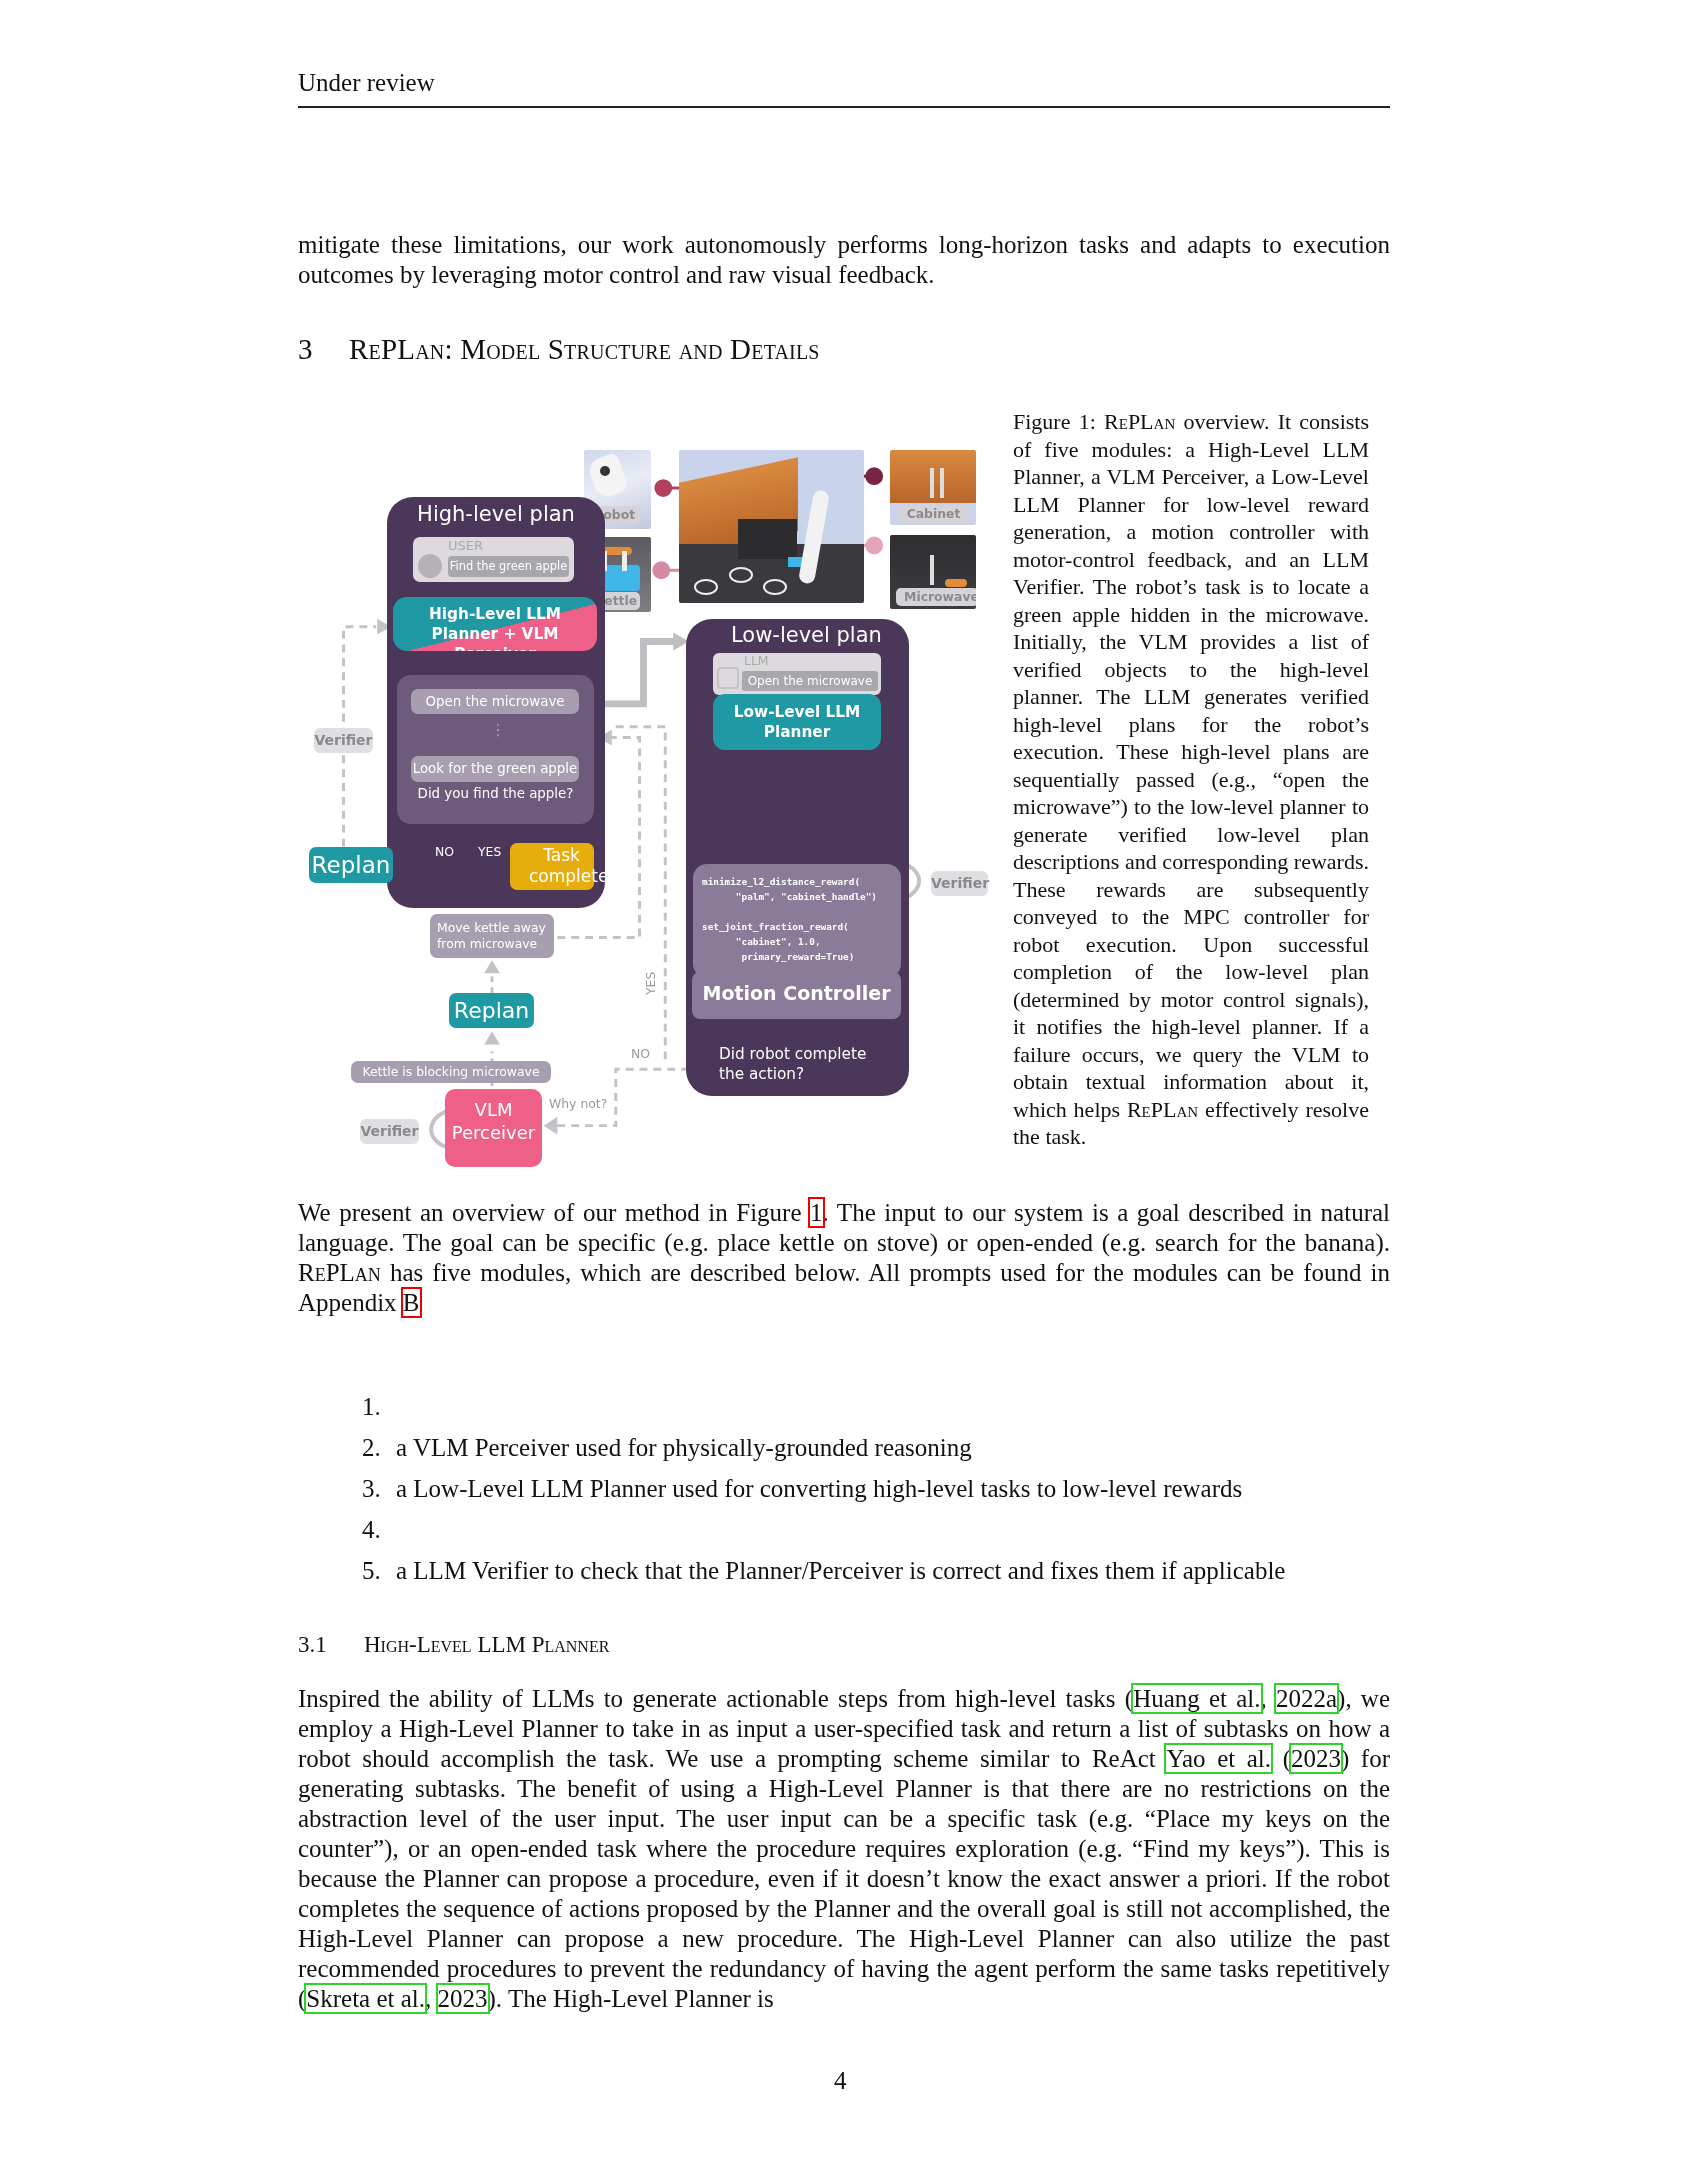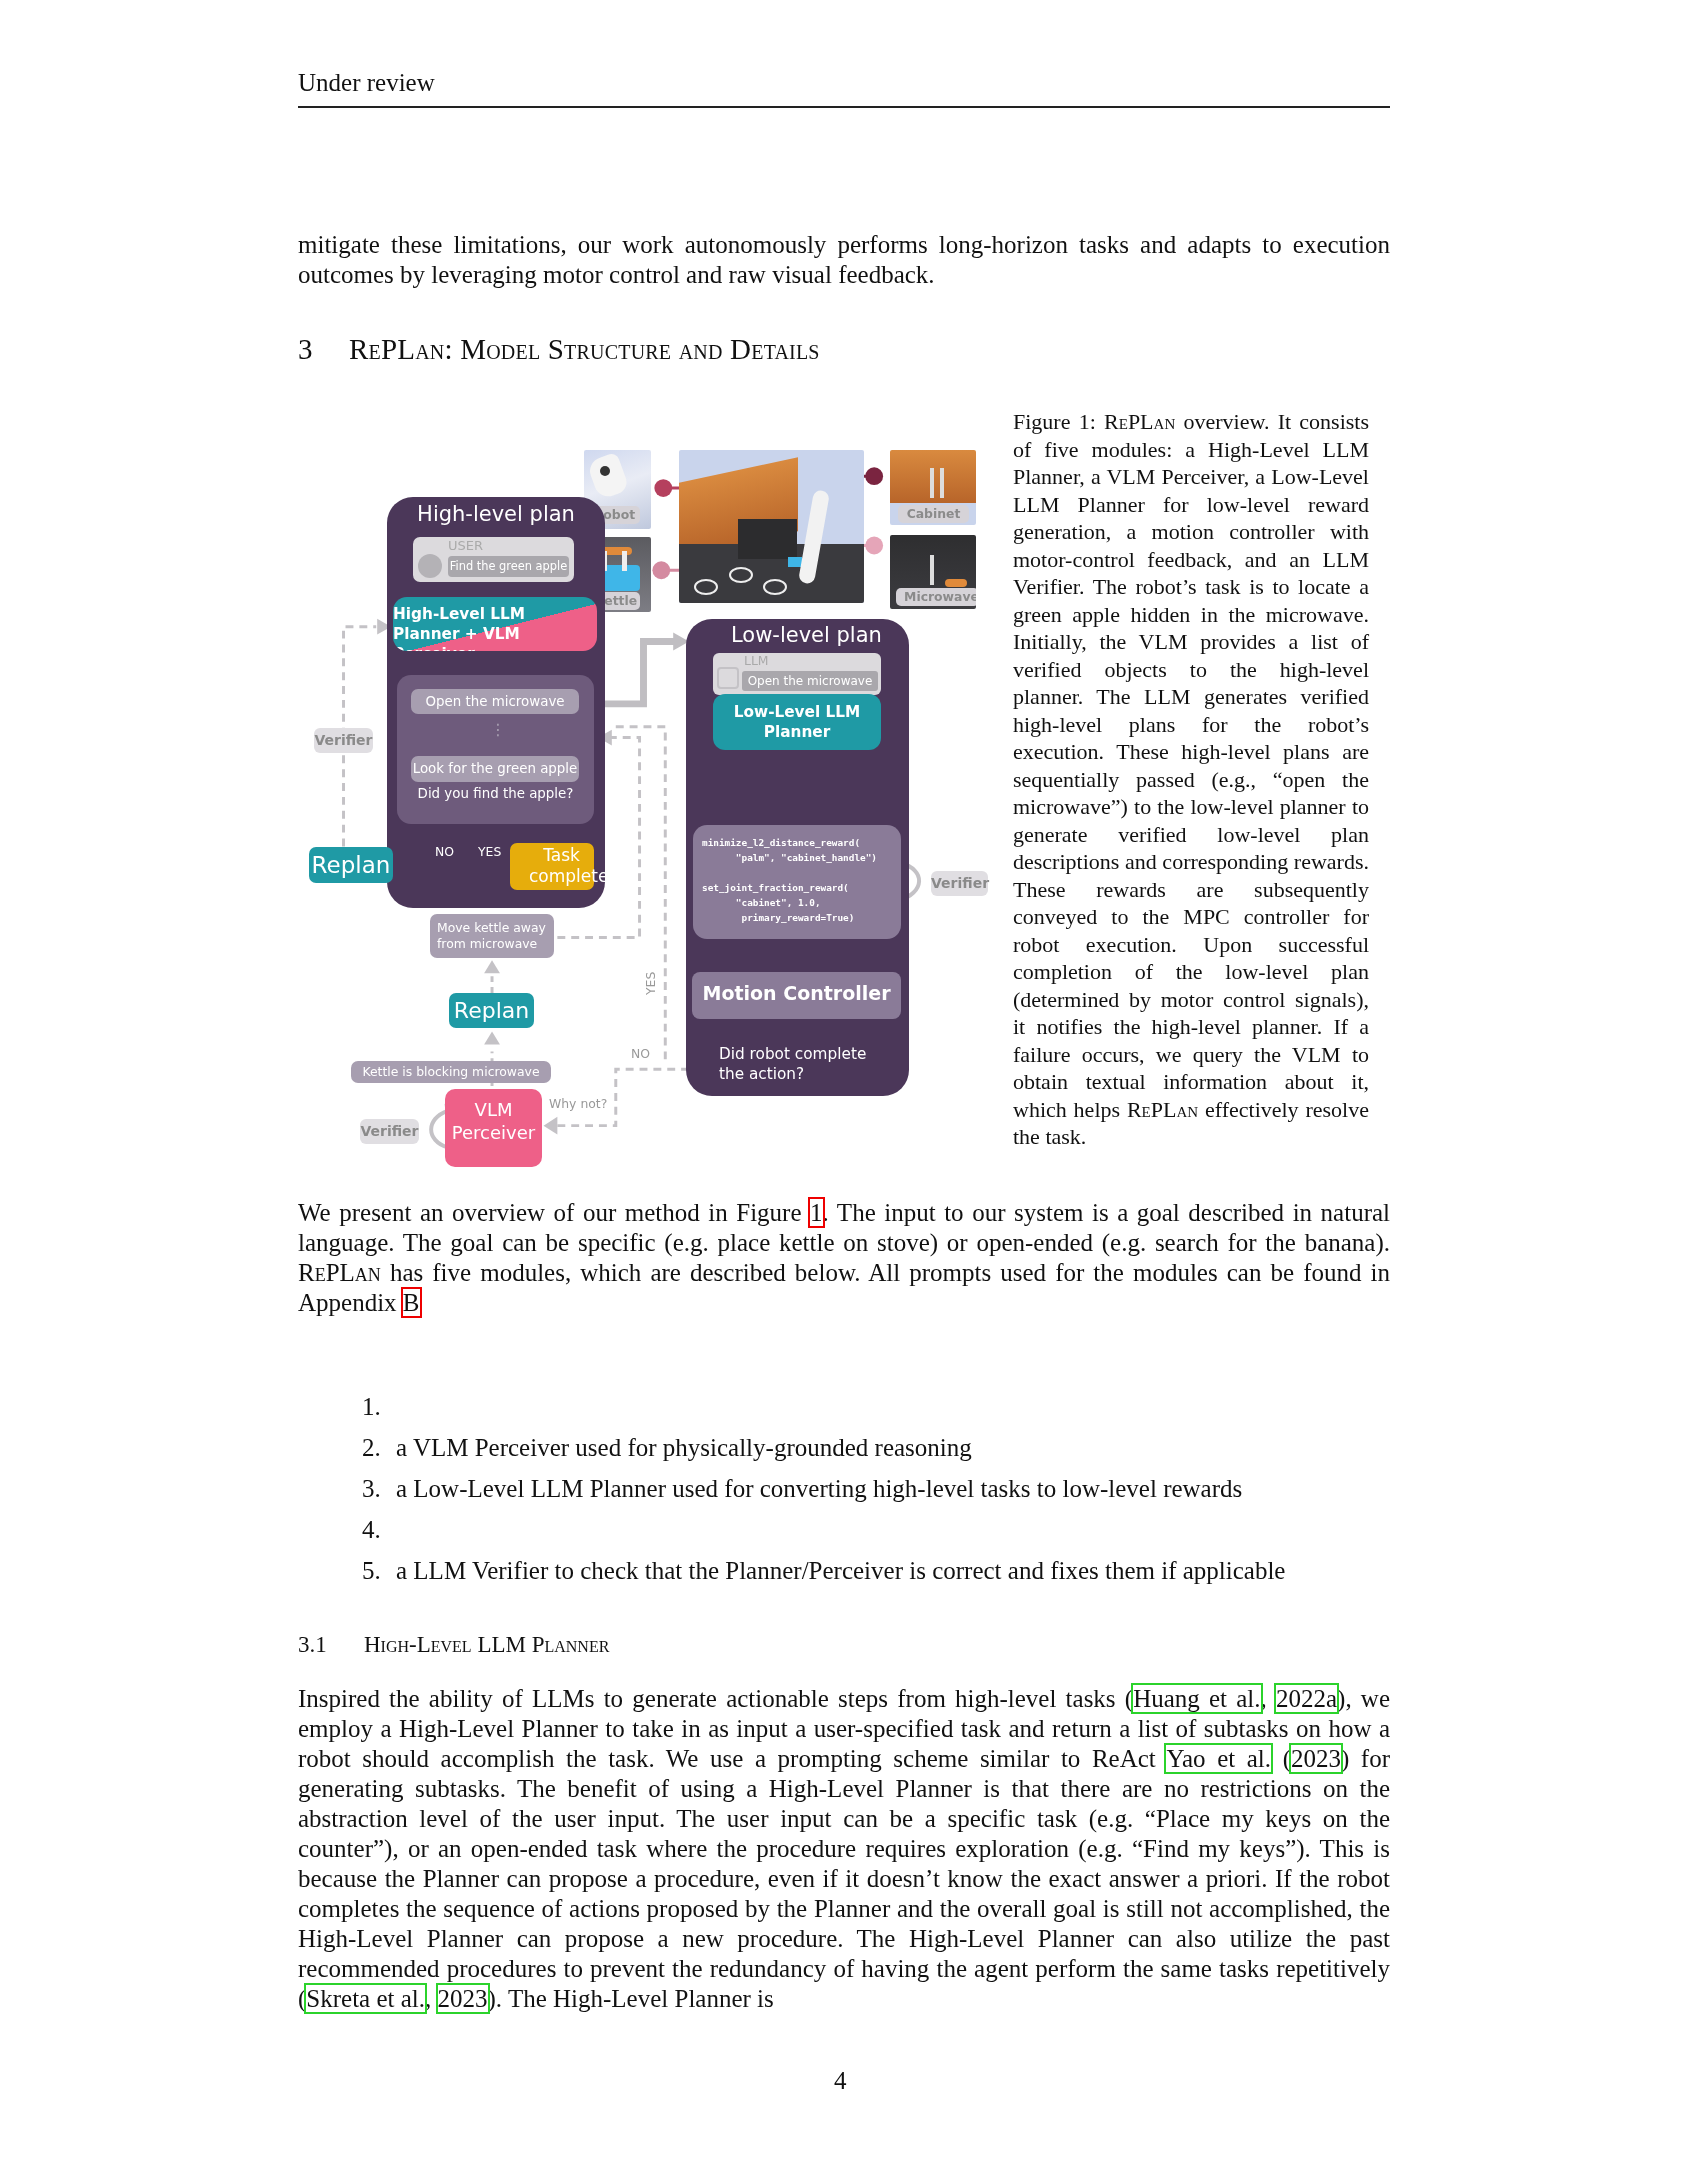--- a/index.html
+++ b/index.html
@@ -142,21 +142,21 @@
   </div>
 
   <div class="abs purple" style="left:387px;top:497px;width:218px;height:411px;"></div>
   <div class="abs sans" style="left:387px;top:502px;width:218px;text-align:center;color:#fff;font-size:21px;">High-level plan</div>
   <div class="abs" style="left:413px;top:537px;width:161px;height:45px;background:#dcdadd;border-radius:7px;">
     <div class="abs" style="left:5px;top:17px;width:24px;height:24px;border-radius:50%;background:#b4b2b6;"></div>
     <div class="abs sans" style="left:35px;top:1px;font-size:13px;color:#aaa;">USER</div>
     <div class="abs sans" style="left:35px;top:19px;width:121px;height:21px;line-height:21px;background:#a9a7ac;border-radius:4px;color:#fff;font-size:11.4px;text-align:center;">Find the green apple</div>
   </div>
   <div class="abs" style="left:393px;top:597px;width:204px;height:54px;border-radius:14px;overflow:hidden;background:linear-gradient(166deg,#1f9aa5 0%,#1f9aa5 55%,#ee6088 55%,#ee6088 100%);">
-    <div class="sans" style="color:#fff;font-weight:bold;font-size:15.3px;line-height:20px;text-align:left;margin-top:7px;">
+    <div class="sans" style="color:#fff;font-weight:bold;font-size:15.3px;line-height:20px;text-align:center;margin-top:7px;">
       <div>High-Level LLM</div>
       <div>Planner + VLM Perceiver</div>
     </div>
   </div>
   <div class="abs inner" style="left:397px;top:675px;width:197px;height:149px;"></div>
   <div class="pill gray-pill" style="left:411px;top:689px;width:168px;height:25px;line-height:25px;font-size:13.4px;">Open the microwave</div>
   <div class="abs sans" style="left:490px;top:720px;color:#a79eb0;font-size:16px;">⋮</div>
   <div class="pill gray-pill" style="left:411px;top:756px;width:168px;height:26px;line-height:26px;font-size:13.4px;">Look for the green apple</div>
   <div class="abs sans" style="left:397px;top:786px;width:197px;text-align:center;color:#fff;font-size:13.4px;">Did you find the apple?</div>
   <div class="abs sans" style="left:435px;top:844px;color:#fff;font-size:12.4px;">NO</div>
@@ -172,21 +172,21 @@
   <div class="abs sans" style="left:731px;top:623px;color:#fff;font-size:21px;">Low-level plan</div>
   <div class="abs" style="left:713px;top:653px;width:168px;height:42px;background:#dcdadd;border-radius:6px;">
     <div class="abs" style="left:4px;top:14px;width:22px;height:22px;border:2px solid #c4c2c6;border-radius:4px;box-sizing:border-box;"></div>
     <div class="abs sans" style="left:31px;top:0px;font-size:12.4px;color:#aaa;">LLM</div>
     <div class="abs sans" style="left:29px;top:18px;width:136px;height:20px;line-height:20px;background:#a9a7ac;border-radius:3px;color:#fff;font-size:12px;text-align:center;">Open the microwave</div>
   </div>
   <div class="pill teal" style="left:713px;top:694px;width:168px;height:56px;border-radius:12px;font-weight:bold;font-size:15.3px;line-height:20px;padding-top:8px;box-sizing:border-box;">
     <div>Low-Level LLM</div>
     <div>Planner</div>
   </div>
-  <div class="abs inner" style="left:693px;top:825px;width:208px;height:114px;background:#8a7b98;">
+  <div class="abs inner" style="left:693px;top:864px;width:208px;height:114px;background:#8a7b98;">
     <div class="abs code" style="left:9px;top:10px;">minimize_l2_distance_reward(
       "palm", "cabinet_handle")
 
 set_joint_fraction_reward(
       "cabinet", 1.0,
        primary_reward=True)</div>
   </div>
   <div class="verif" style="left:931px;top:871px;width:57px;height:25px;line-height:25px;">Verifier</div>
   <div class="pill" style="left:692px;top:972px;width:209px;height:47px;line-height:43px;background:#8a7b98;border-radius:8px;font-weight:bold;font-size:19px;">Motion Controller</div>
   <div class="abs sans" style="left:719px;top:1044px;color:#fff;font-size:15.3px;line-height:20px;">

